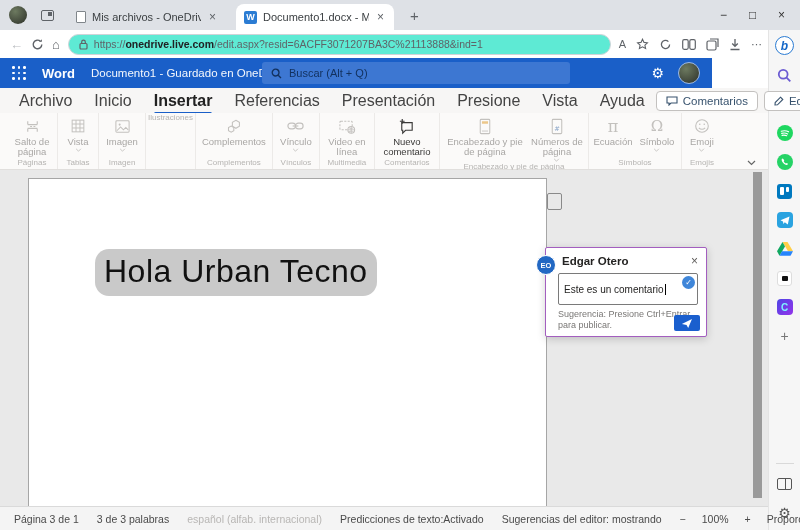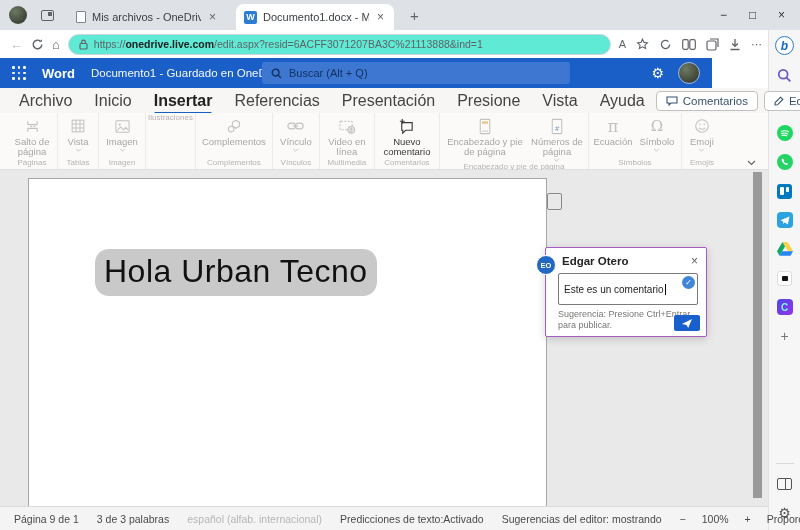--- a/index.html
+++ b/index.html
@@ -547,21 +547,21 @@
       <div class="cc-hint">Sugerencia: Presione Ctrl+Entrar para publicar.</div>
       <div class="cc-send">
         <svg width="12" height="11" viewBox="0 0 16 15">
             <path d="M1 8.2 14.8 1.4 9.6 13.8 7.4 9.4 1 8.2z" fill="#fff"></path>
           </svg>
       </div>
     </div>
   </div>
 
   <div class="statusbar">
-    <span>Página 9 de 1</span>
+    <span>Página 3 de 1</span>
     <span>3 de 3 palabras</span>
     <span class="st-muted">español (alfab. internacional)</span>
     <span>Predicciones de texto:Activado</span>
     <span>Sugerencias del editor: mostrando</span>
     <div class="zoomctl">
       <span>−</span>
       <span>100%</span>
       <span>+</span>
       <span>Proporcionar comentarios a Microsoft</span>
     </div>

